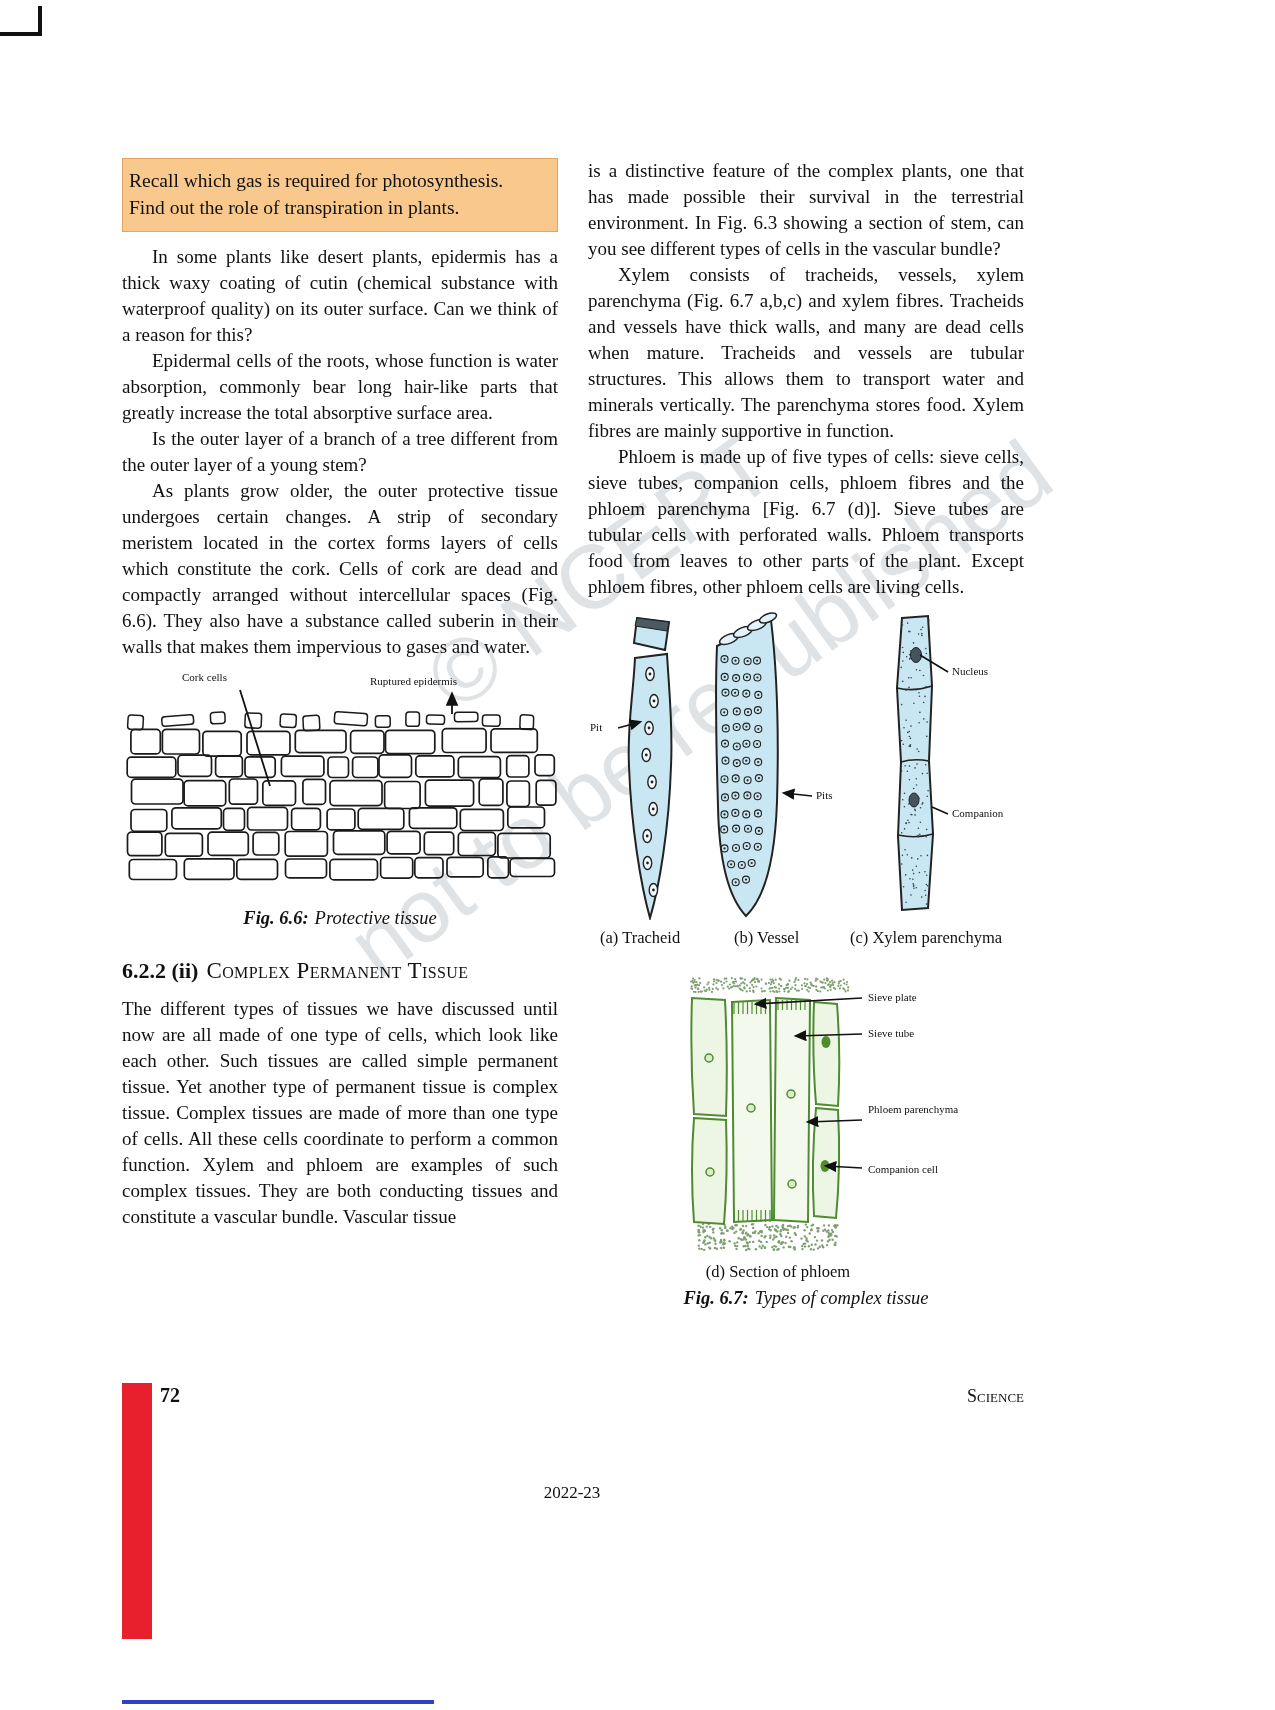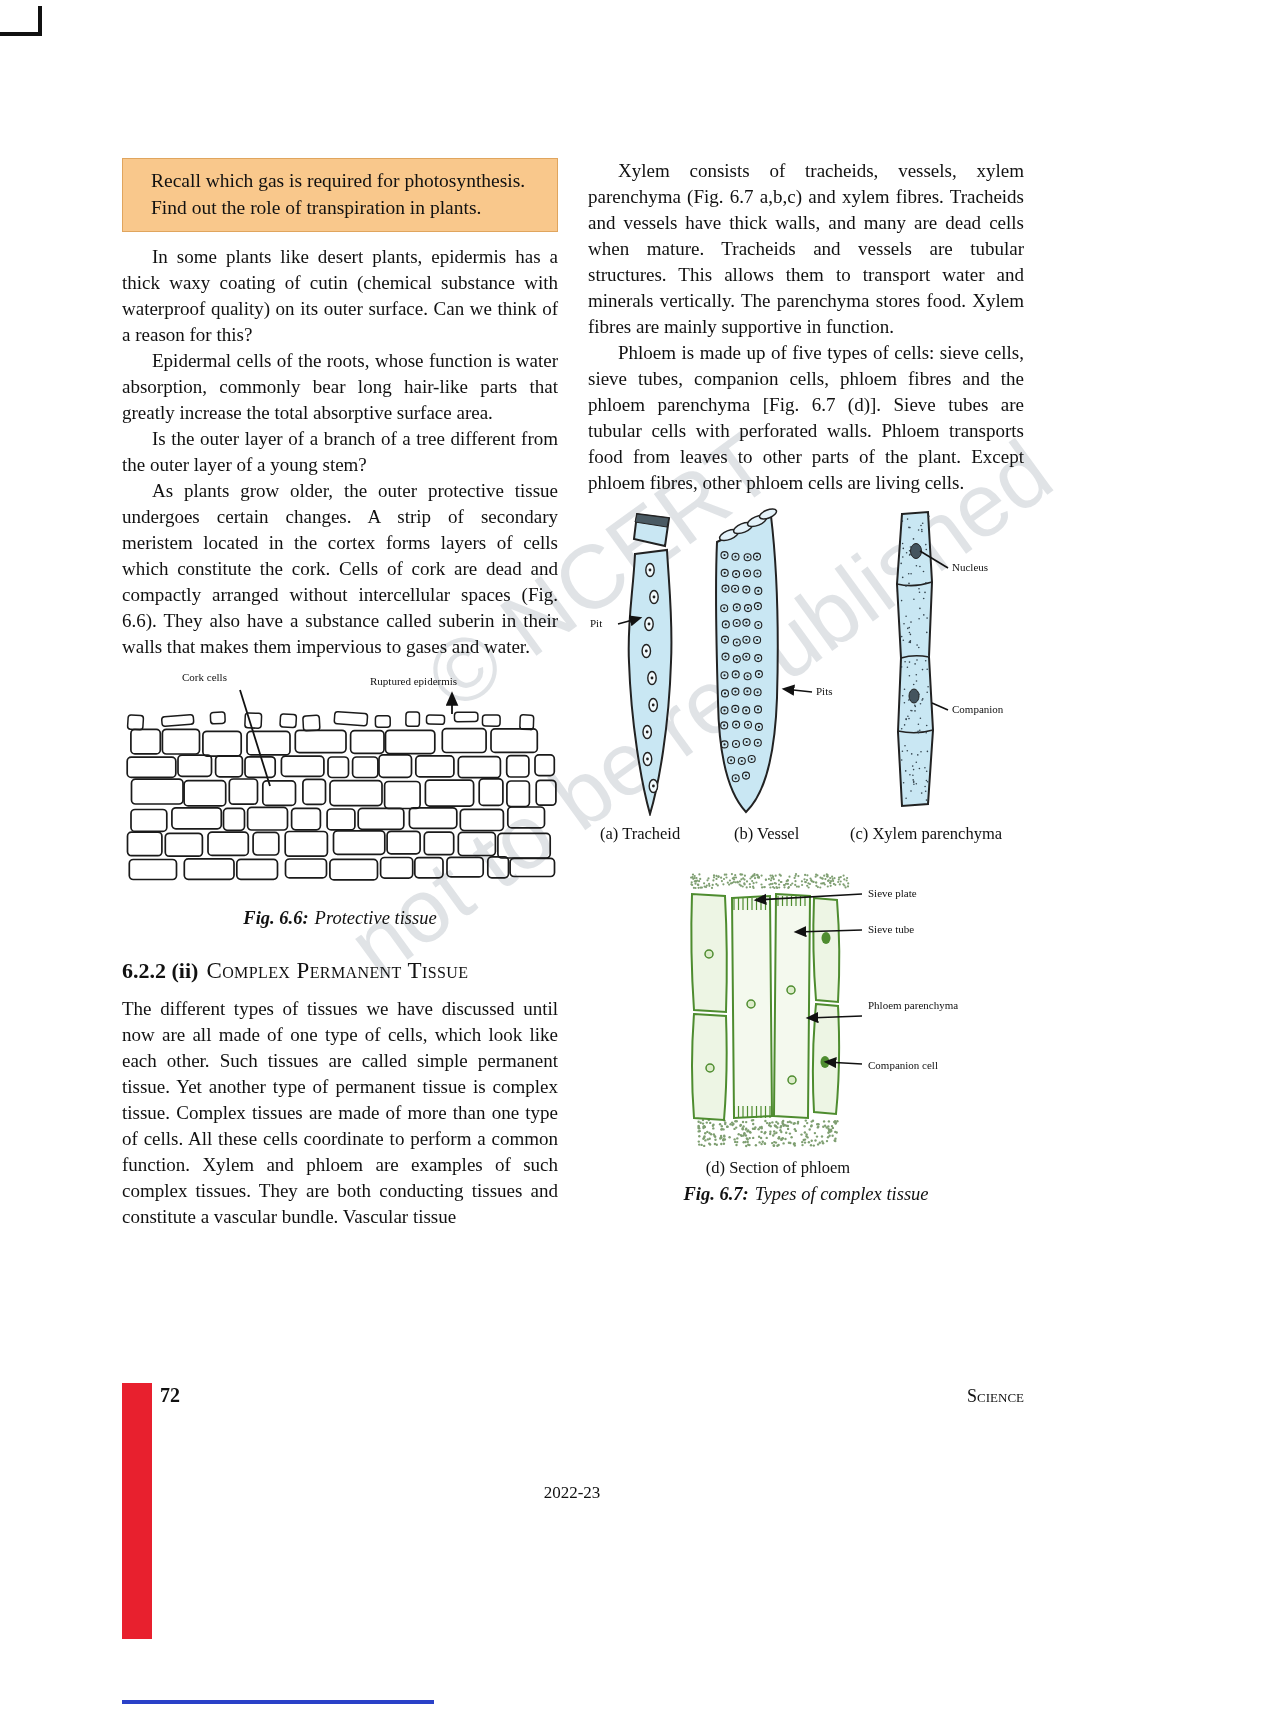--- a/index.html
+++ b/index.html
@@ -11,21 +11,21 @@
   .watermark{position:absolute;left:140px;top:470px;width:1020px;text-align:center;
         transform:rotate(-36deg);color:rgba(125,138,150,0.24);
         font-family:"Liberation Sans", sans-serif;font-size:90px;line-height:170px;
         pointer-events:none;white-space:nowrap;z-index:0;}
   
   .col{position:absolute;top:158px;width:436px;z-index:1;}
   .col-left{left:122px;}
   .col-right{left:588px;}
   p.body-text{margin:0;font-size:19px;line-height:26px;text-align:justify;}
   p.indent{text-indent:30px;}
-  .recall-box{background:#f9c88c;border:1px solid #e0a55e;padding:8px 28px 10px;
+  .recall-box{background:#f9c88c;border:1px solid #e0a55e;padding:8px 6px 10px;
         font-size:19.5px;line-height:27px;text-align:justify;margin-bottom:12px;}
   .section-heading{margin:18px 0 12px 0;font-size:22px;}
   .hnum{font-weight:bold;}
   .hsc{font-variant:small-caps;letter-spacing:.4px;margin-left:8px;font-size:23px;}
   
   .fig{position:relative;}
   .fig66{height:272px;margin-top:8px;}
   .fig-abc{height:352px;margin-top:8px;}
   .fig-d{height:348px;margin-top:14px;}
   .fig-label{position:absolute;font-size:11px;line-height:19px;}
@@ -161,20 +161,21 @@
     </div>
 
     <div class="section-heading">
       <span class="hnum">6.2.2 (ii)</span><span class="hsc">Complex Permanent Tissue</span>
     </div>
 
     <p class="body-text">The different types of tissues we have discussed until now are all made of one type of cells, which look like each other. Such tissues are called simple permanent tissue. Yet another type of permanent tissue is complex tissue. Complex tissues are made of more than one type of cells. All these cells coordinate to perform a common function. Xylem and phloem are examples of such complex tissues. They are both conducting tissues and constitute a vascular bundle. Vascular tissue</p>
   </div>
 
   <div class="col col-right">
+    <p class="body-text">is a distinctive feature of the complex plants, one that has made possible their survival in the terrestrial environment. In Fig. 6.3 showing a section of stem, can you see different types of cells in the vascular bundle?</p>
     <p class="body-text indent">Xylem consists of tracheids, vessels, xylem parenchyma (Fig. 6.7 a,b,c) and xylem fibres. Tracheids and vessels have thick walls, and many are dead cells when mature. Tracheids and vessels are tubular structures. This allows them to transport water and minerals vertically. The parenchyma stores food. Xylem fibres are mainly supportive in function.</p>
     <p class="body-text indent">Phloem is made up of five types of cells: sieve cells, sieve tubes, companion cells, phloem fibres and the phloem parenchyma [Fig. 6.7 (d)]. Sieve tubes are tubular cells with perforated walls. Phloem transports food from leaves to other parts of the plant. Except phloem fibres, other phloem cells are living cells.</p>
 
     <div class="fig fig-abc">
       <svg width="436" height="312" viewBox="0 0 436 312">
         <defs>
           <marker id="arrA" markerWidth="9" markerHeight="9" refX="6.5" refY="3.5" orient="auto">
             <path d="M0,0 L8,3.5 L0,7 Z" fill="#111"></path>
           </marker>
         </defs>

